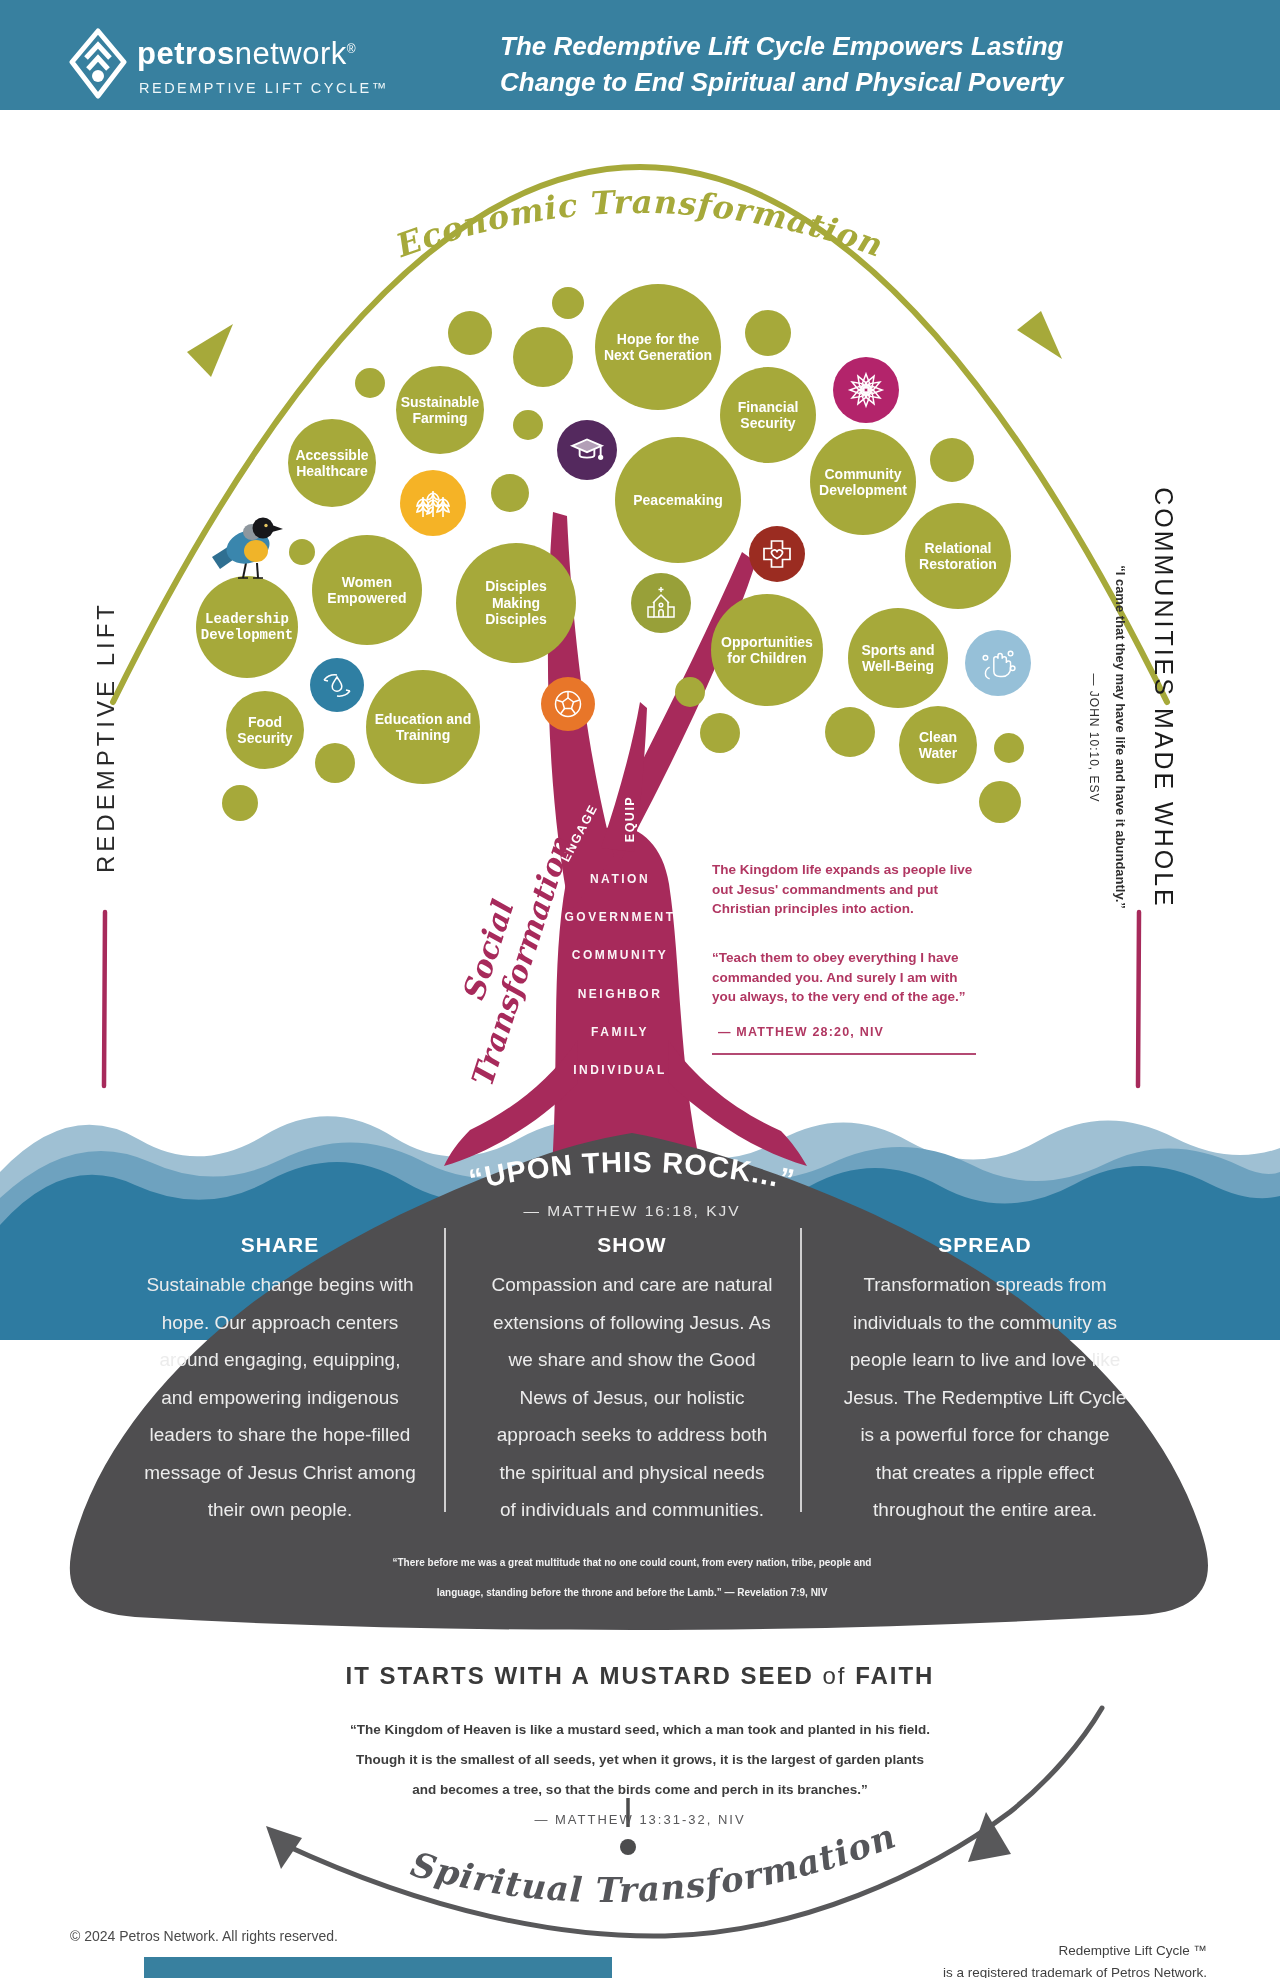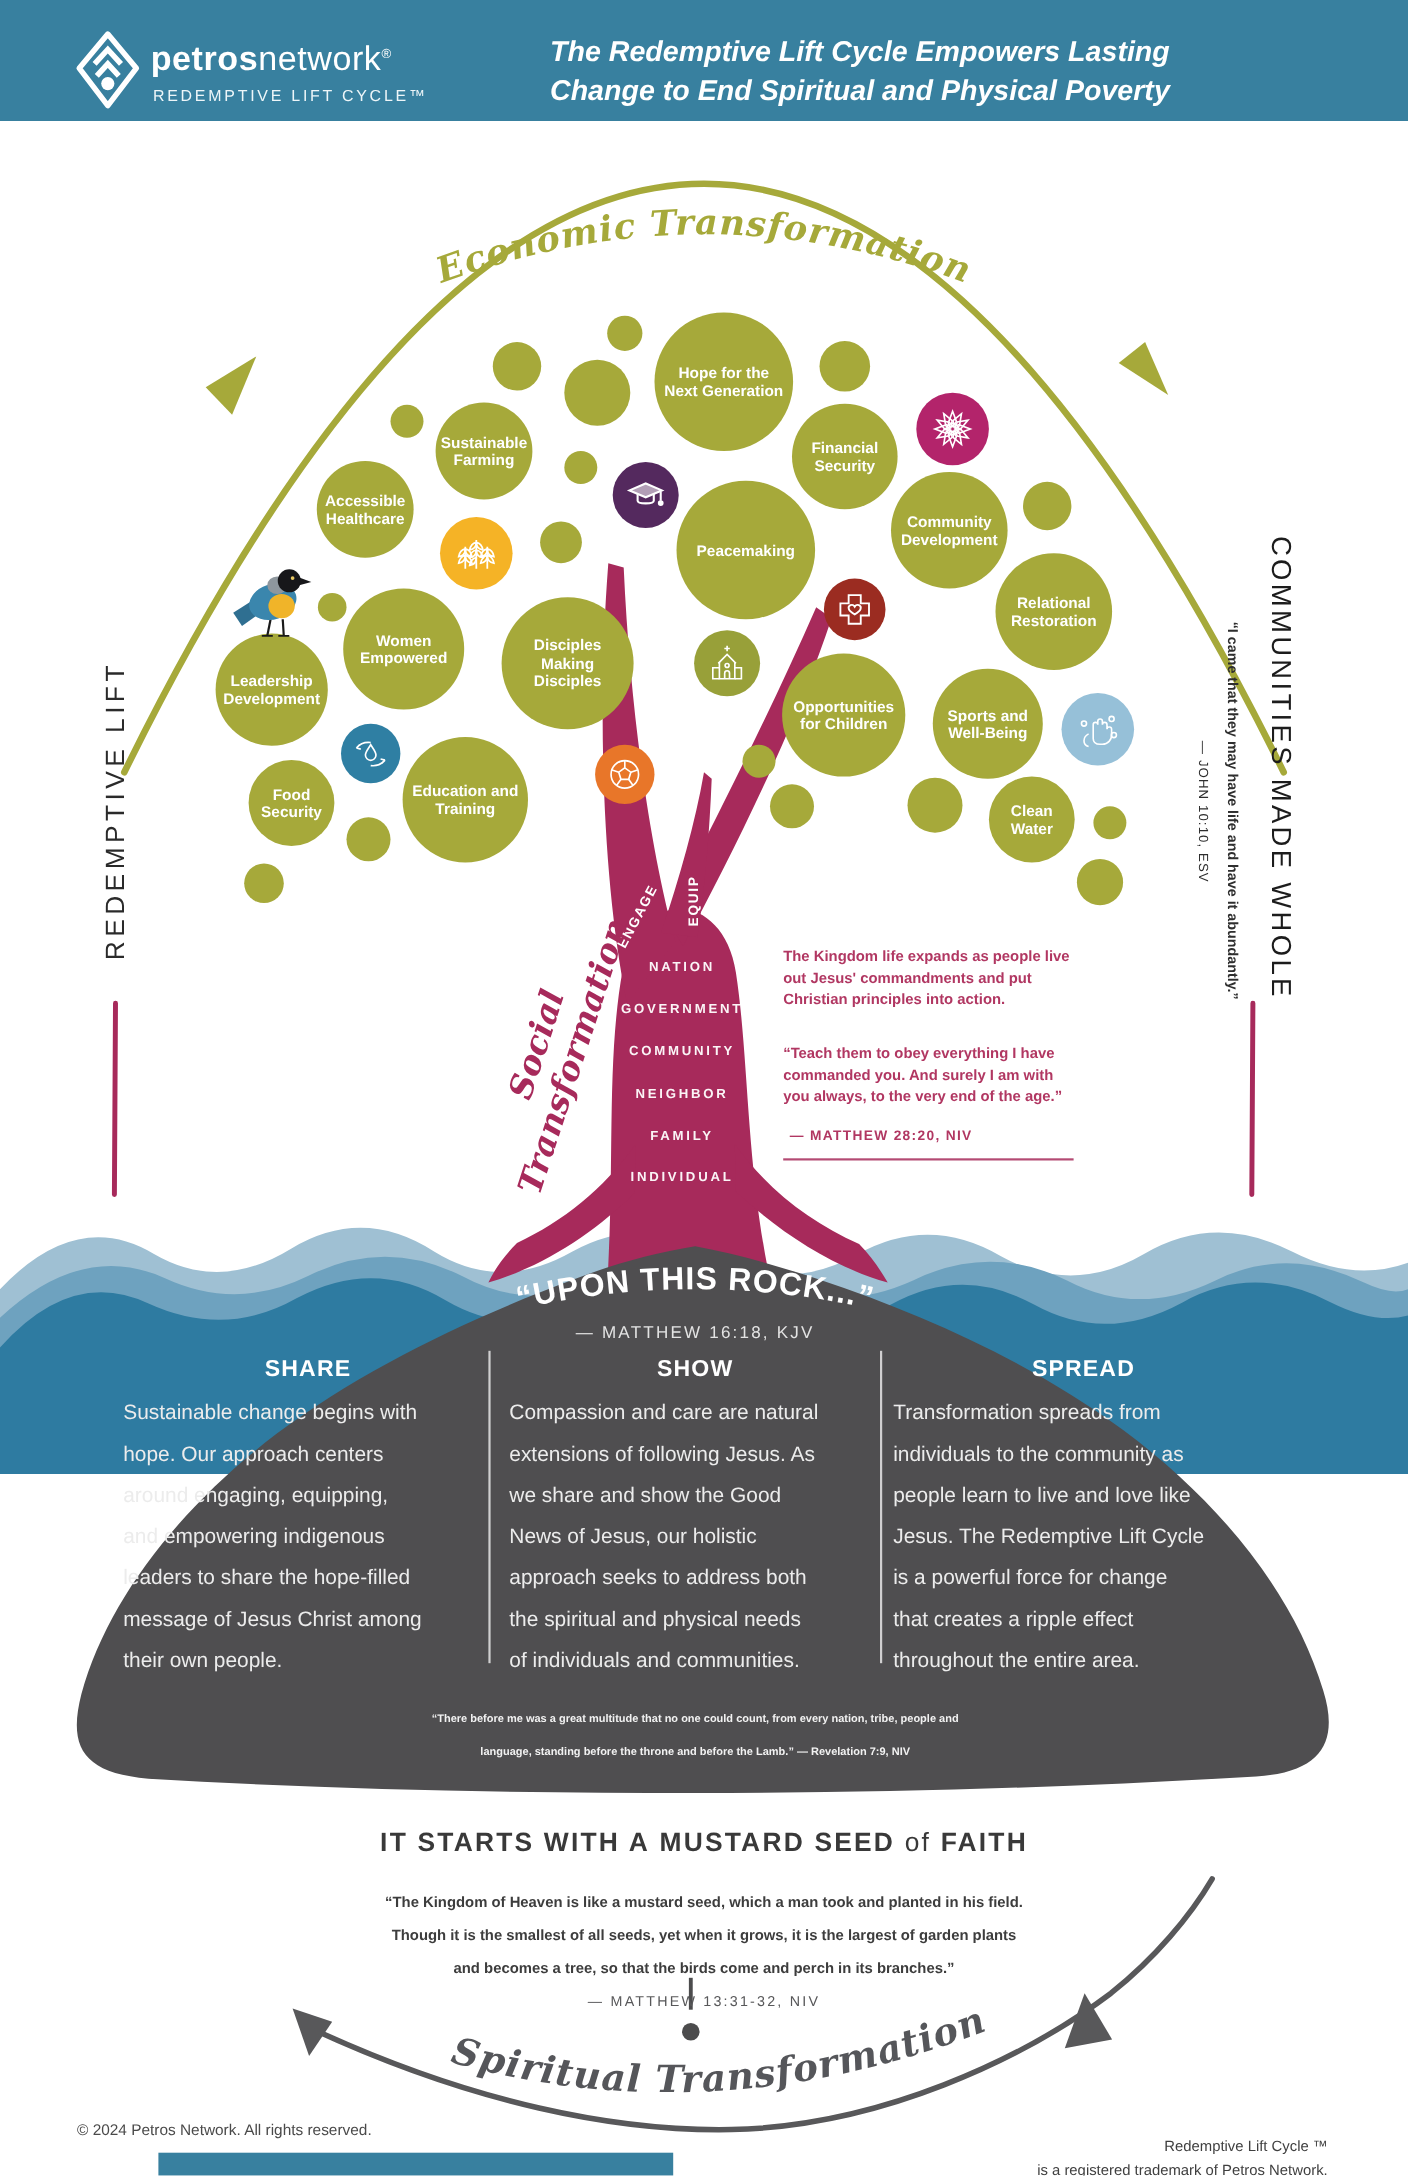--- a/index.html
+++ b/index.html
@@ -36,21 +36,21 @@
   
   .branch-word{color:#fff;font-size:12.5px;font-weight:700;letter-spacing:1.5px;white-space:nowrap;}
   .level-word{width:200px;text-align:center;color:rgba(255,255,255,.95);font-size:12px;
               font-weight:600;letter-spacing:2.5px;white-space:nowrap;}
   
   .kingdom{color:#b13762;font-size:13.5px;line-height:19.5px;white-space:pre-line;font-weight:600;}
   #kingdom-ref{font-size:12.5px;letter-spacing:1.2px;font-weight:600;}
   #kingdom-rule{left:712px;top:1053px;width:264px;height:2px;background:#a72a5b;opacity:.85;}
   
   .col-head{color:#ffffff;font-size:21px;font-weight:700;letter-spacing:1px;text-align:center;}
-  .col-body{color:#ececec;font-size:19px;line-height:37.5px;text-align:left;white-space:pre-line;}
+  .col-body{color:#ececec;font-size:19px;line-height:37.5px;text-align:center;white-space:pre-line;}
   .divider{width:2px;background:rgba(230,230,230,.85);}
   #rev-quote{left:280px;top:1548px;width:704px;text-align:center;color:#f2f2f2;font-size:10px;
              font-weight:700;line-height:30px;white-space:pre-line;}
   
   #mustard-title{left:140px;top:1662px;width:1000px;text-align:center;color:#393939;
                  font-size:24px;letter-spacing:2px;font-weight:600;}
   #mustard-title .bold{font-weight:800;}
   #mustard-title .of{font-weight:400;text-transform:lowercase;}
   #mustard-quote{left:290px;top:1715px;width:700px;text-align:center;color:#3d3d3d;font-size:13.5px;
                  font-weight:700;line-height:30px;white-space:pre-line;}
@@ -168,21 +168,21 @@
       <div class="bubble" style="left: 615px; top: 437px; width: 126px; height: 126px; align-items: center;">
         <span style="width: 116.55px;">Peacemaking</span>
       </div>
       <div class="bubble" style="left: 905px; top: 503px; width: 106px; height: 106px;">
         <span style="width: 98.05px;">Relational Restoration</span>
       </div>
       <div class="bubble" style="left: 312px; top: 535px; width: 110px; height: 110px;">
         <span style="width: 101.75px;">Women Empowered</span>
       </div>
       <div class="bubble" style="left: 196px; top: 576px; width: 102px; height: 102px;">
-        <span style="width: 94.35px;">Leadership Development</span>
+        <span style="width: 94.35px; font-family: Liberation Mono, monospace;">Leadership Development</span>
       </div>
       <div class="bubble" style="left: 456px; top: 543px; width: 120px; height: 120px;">
         <span style="width: 111px;">Disciples Making Disciples</span>
       </div>
       <div class="bubble" style="left: 711px; top: 594px; width: 112px; height: 112px;">
         <span style="width: 103.6px;">Opportunities for Children</span>
       </div>
       <div class="bubble" style="left: 848px; top: 608px; width: 100px; height: 100px;">
         <span style="width: 92.5px;">Sports and Well-Being</span>
       </div>

